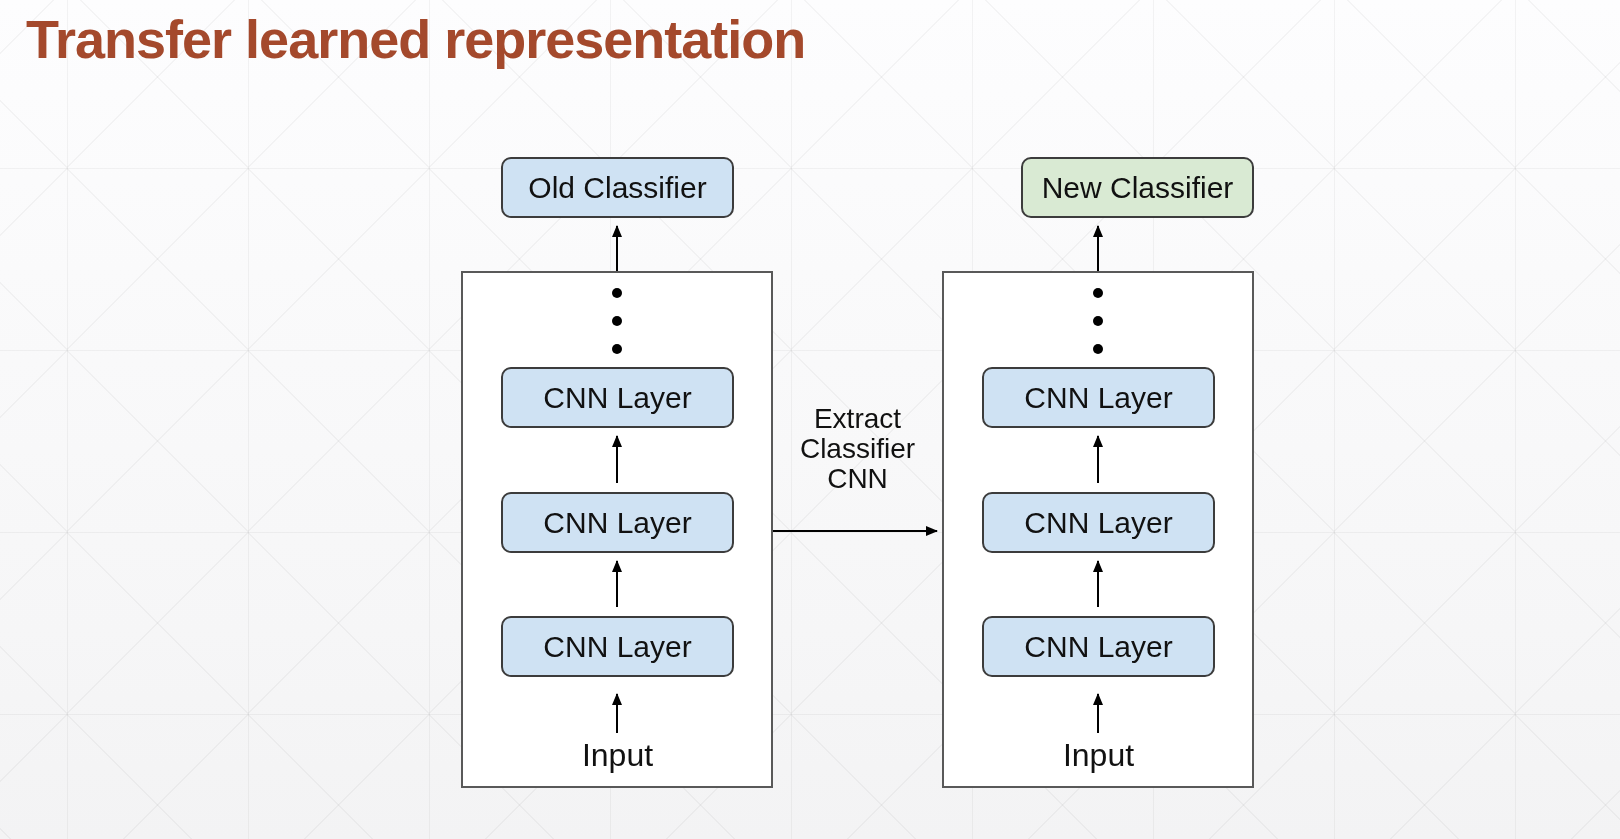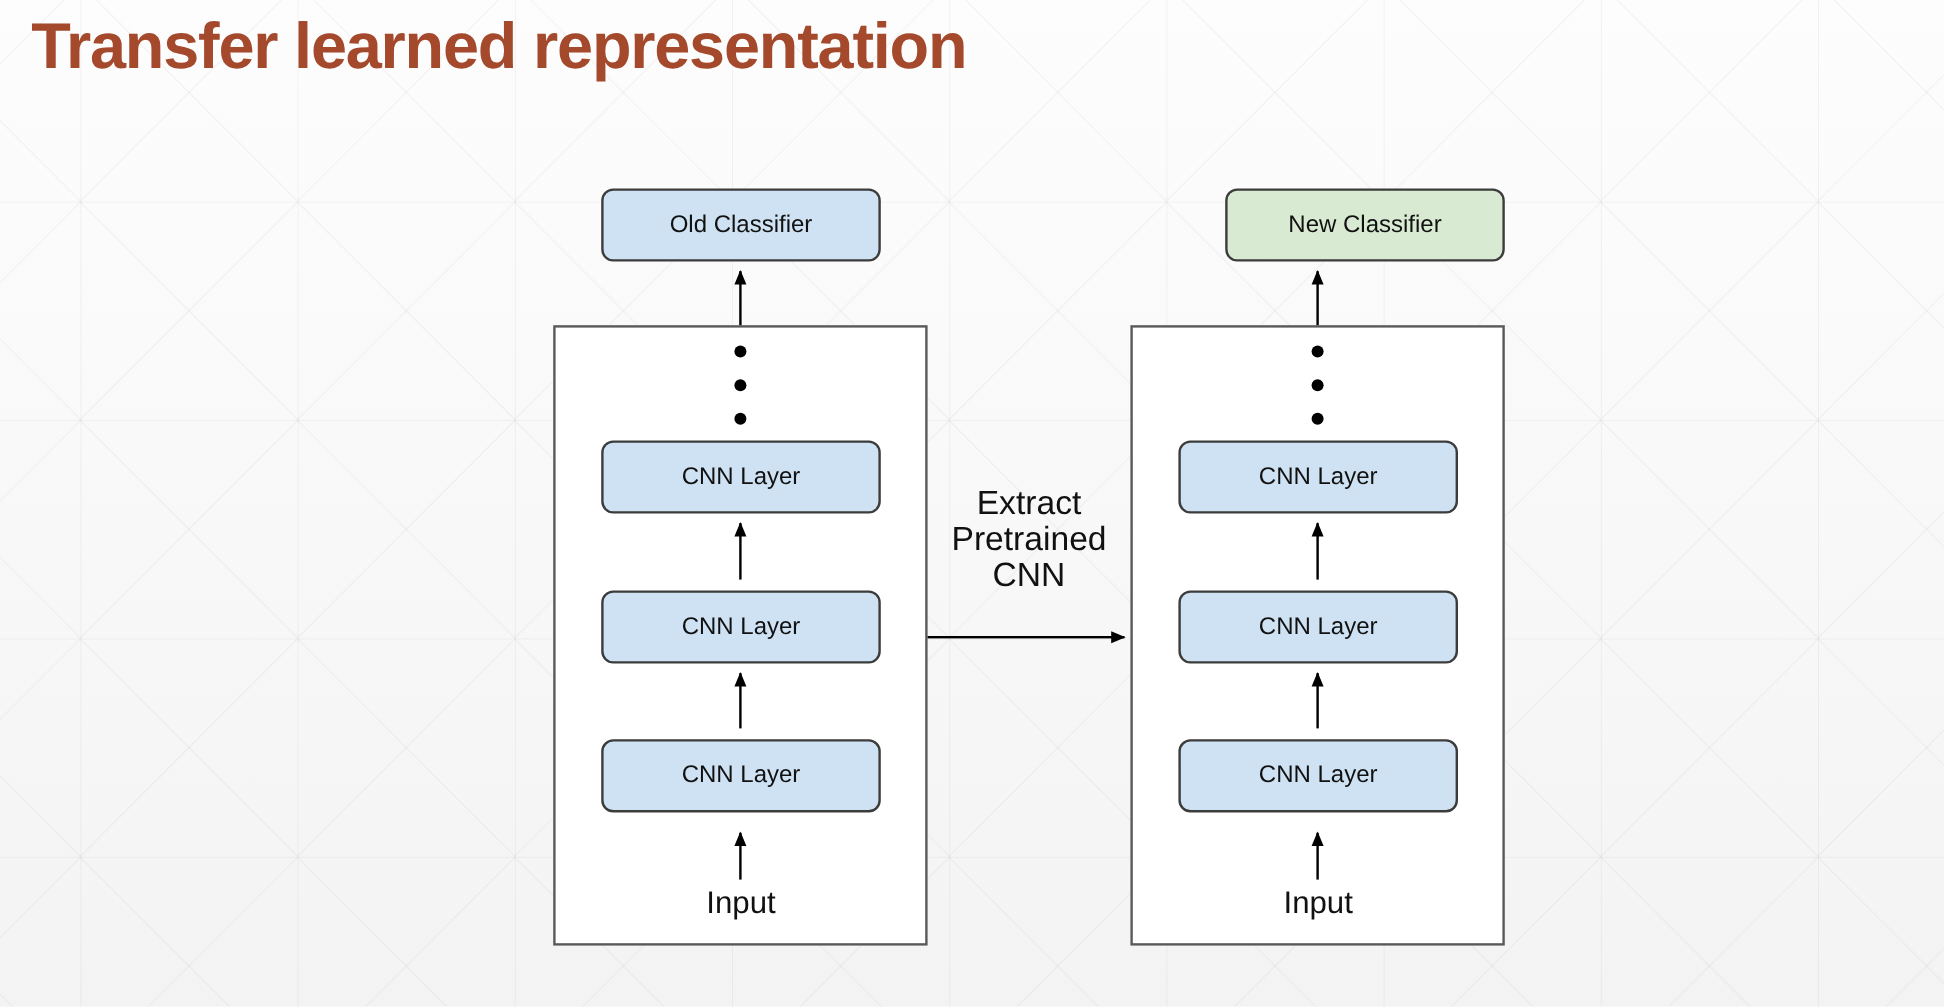--- a/index.html
+++ b/index.html
@@ -57,21 +57,21 @@
   .node-box {
     position: absolute;
     width: 233px;
     height: 61px;
     box-sizing: border-box;
     border: 2px solid var(--box-border, #3c3c3c);
     border-radius: 10px;
     display: flex;
     align-items: center;
     justify-content: center;
-    font-size: 20px;
+    font-size: 30px;
     color: #111111;
   }
   .fill-blue  { background: var(--cnn-layer-fill, #cfe2f3); }
   .fill-green { background: var(--classifier-new-fill, #d9ead3); margin-left: 39px; }
 
   .dots {
     position: absolute;
     width: 10px;
     display: flex;
     flex-direction: column;
@@ -81,21 +81,21 @@
     width: 10px;
     height: 10px;
     border-radius: 50%;
     background: #000000;
   }
 
   .input-label {
     position: absolute;
     width: 233px;
     text-align: center;
-    font-size: 26px;
+    font-size: 32px;
     color: #111111;
   }
 
   .transfer-label {
     position: absolute;
     left: 770px;
     top: 404px;
     width: 175px;
     text-align: center;
     font-size: 28px;
@@ -171,21 +171,21 @@
     <div class="arrow-up" style="left:616px; top:561px; height:46px;"></div>
 
     <div class="node-box fill-blue" style="left:501px; top:616px;">CNN Layer</div>
 
     <div class="arrow-up" style="left:616px; top:694px; height:39px;"></div>
 
     <div class="input-label" style="left:501px; top:737px;">Input</div>
 
     <div class="transfer-label">
       <div>Extract</div>
-      <div>Pretrained</div>
+      <div>Classifier</div>
       <div>CNN</div>
     </div>
 
     <div class="arrow-right" style="left:773px; top:530px; width:164px;"></div>
 
     <div class="model-container" style="left:942px; top:271px;"></div>
 
     <div class="node-box fill-green" style="left:982px; top:157px;">New Classifier</div>
 
     <div class="arrow-up" style="left:1097px; top:226px; height:45px;"></div>

